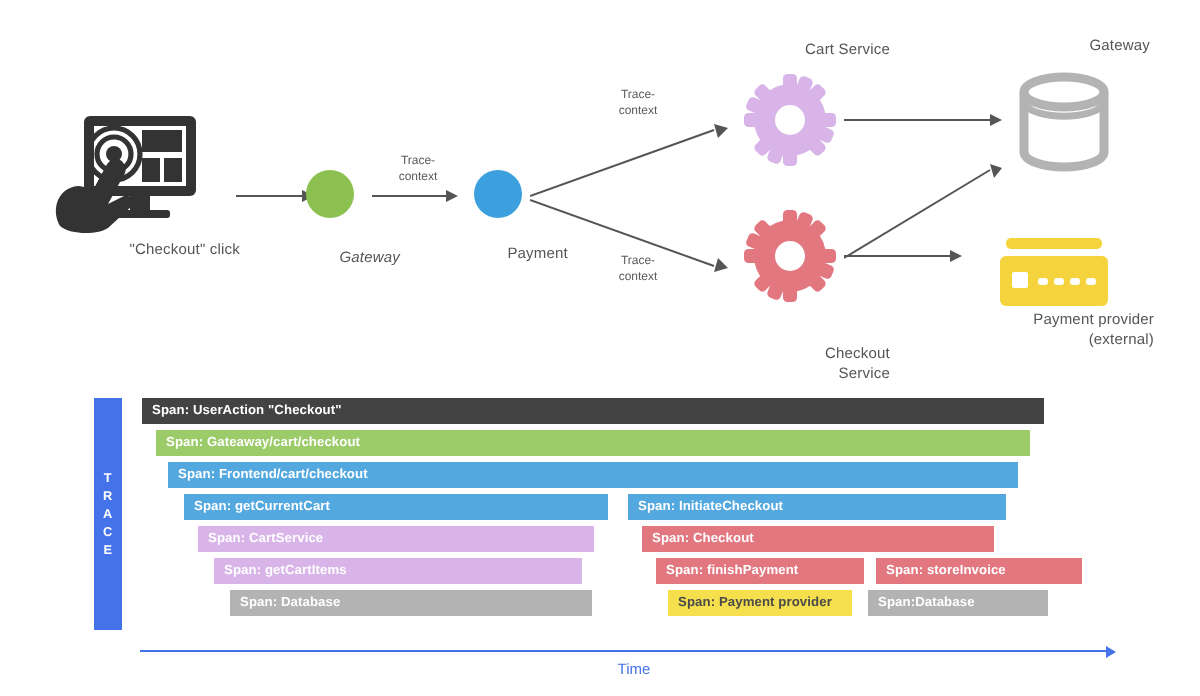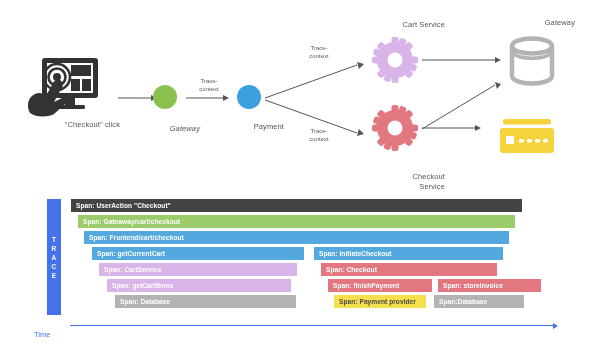--- a/index.html
+++ b/index.html
@@ -112,20 +112,21 @@
     top: 322.5px;
     width: 0; height: 0;
     border-left: 5px solid #4472e8;
     border-top: 3px solid transparent;
     border-bottom: 3px solid transparent;
   }
   .axis-label {
     position: absolute;
     left: 0; right: 0;
     top: 330px;
+    text-align: center;
     font-size: 7.5px;
     color: #4472e8;
     padding-left: 34px;
   }
 </style>
 </head>
 <body>
 
 <div class="stage">
 
@@ -250,20 +251,22 @@
 
   <svg class="abs" style="left:500px;top:119px;" width="54" height="34" viewBox="0 0 54 34">
     <rect x="3" y="0" width="48" height="5.5" rx="2.5" fill="#f5d33d"></rect>
     <rect x="0" y="9" width="54" height="25" rx="3" fill="#f5d33d"></rect>
     <rect x="6" y="17" width="8" height="8" rx="1" fill="#ffffff"></rect>
     <rect x="19" y="20" width="5" height="3.5" rx="1.5" fill="#ffffff"></rect>
     <rect x="27" y="20" width="5" height="3.5" rx="1.5" fill="#ffffff"></rect>
     <rect x="35" y="20" width="5" height="3.5" rx="1.5" fill="#ffffff"></rect>
     <rect x="43" y="20" width="5" height="3.5" rx="1.5" fill="#ffffff"></rect>
   </svg>
+  <div class="node-label" style="left:487px;top:155px;width:90px;">Payment provider
+(external)</div>
 
   <div class="trace-panel">
 
     <div class="trace-side">
       <span>T</span>
       <span>R</span>
       <span>A</span>
       <span>C</span>
       <span>E</span>
     </div>

